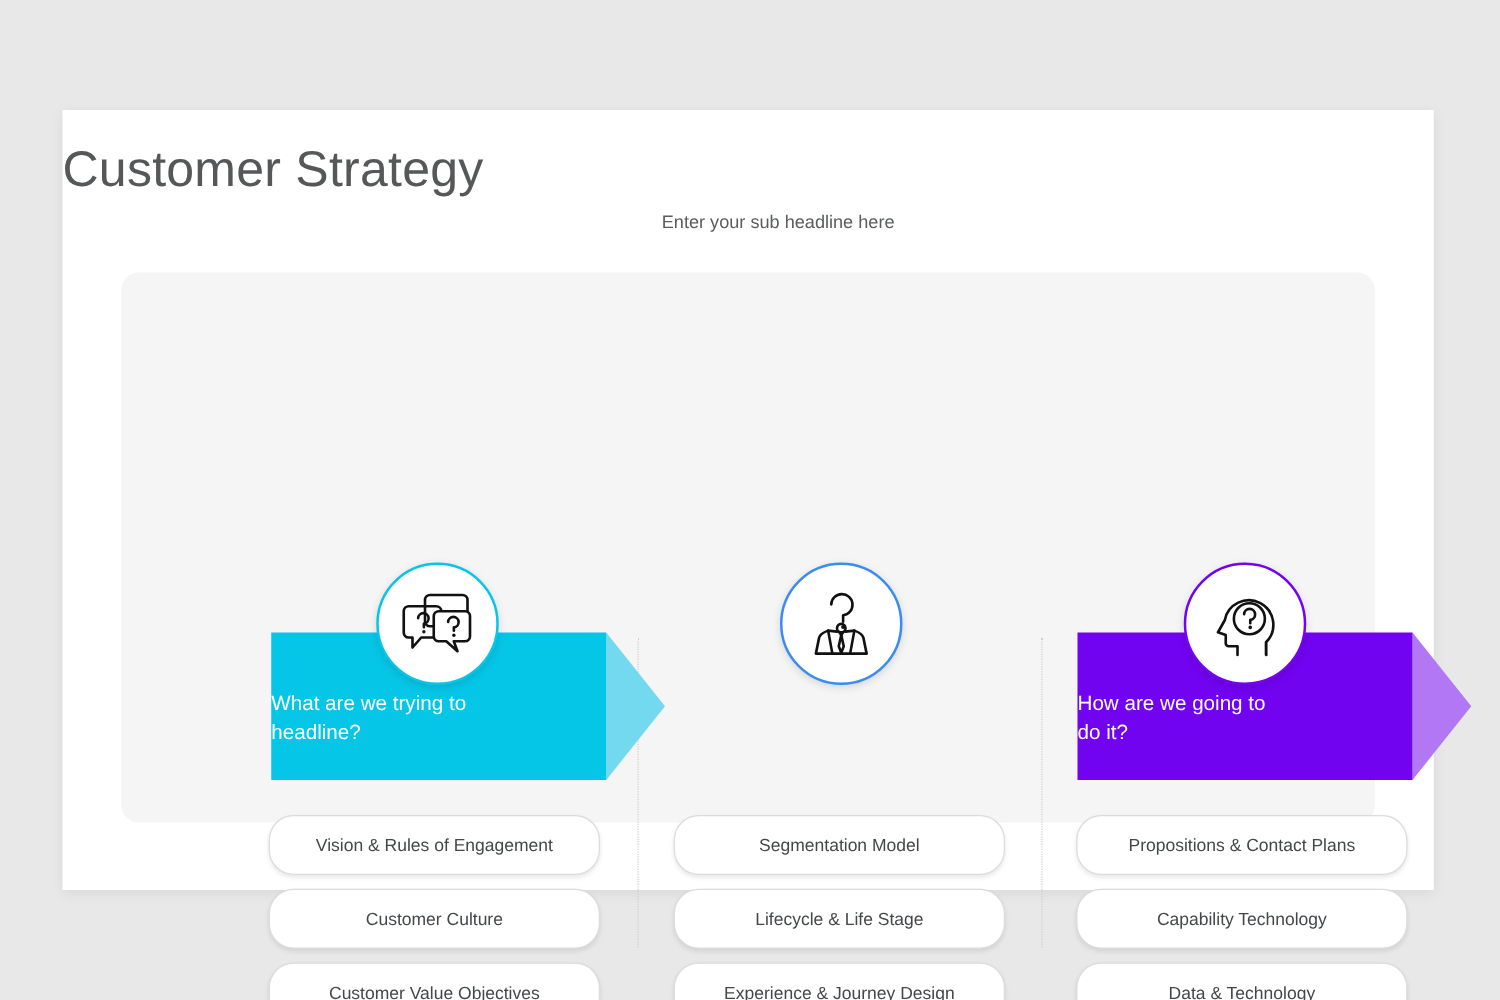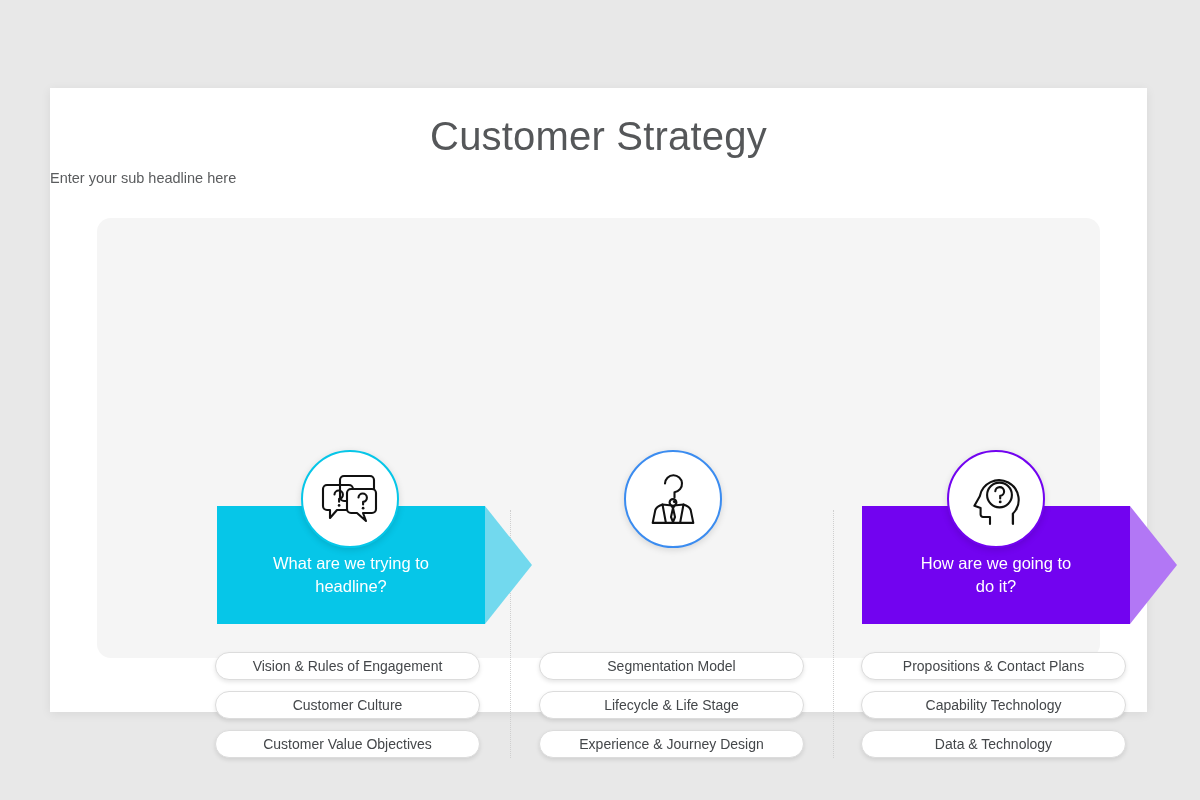--- a/index.html
+++ b/index.html
@@ -22,35 +22,37 @@
     height: 624px;
     background: #ffffff;
     box-shadow: 0 2px 10px rgba(0,0,0,0.07);
   }
 
   .page-title {
     position: absolute;
     left: 0;
     top: 26px;
     width: 1097px;
-    text-align: center;
+    text-align: left;
     font-size: 40px;
     font-weight: 400;
     color: #555759;
     letter-spacing: 0.2px;
   }
 
   .page-subtitle {
     position: absolute;
     left: 0;
     top: 82px;
     width: 1097px;
+    text-align: center;
     font-size: 14.5px;
     font-weight: 400;
     color: #5a5c5e;
+    padding-left: 24px;
   }
 
   .panel {
     position: absolute;
     left: 47px;
     top: 130px;
     width: 1003px;
     height: 440px;
     background: #f5f5f5;
     border-radius: 14px;
@@ -90,21 +92,21 @@
     width: 0;
     height: 0;
     border-top: 59px solid transparent;
     border-bottom: 59px solid transparent;
   }
   .arrow-label {
     position: absolute;
     left: 0;
     top: 46px;
     width: 268px;
-    text-align: center;
+    text-align: left;
     color: #ffffff;
     font-size: 16.5px;
     line-height: 23px;
     font-weight: 400;
   }
 
   
   .icon-circle {
     position: absolute;
     width: 98px;
@@ -126,21 +128,21 @@
   .pill-col {
     position: absolute;
     width: 265px;
   }
   .pill-col.p1 { left: 118px; top: 434px; }
   .pill-col.p2 { left: 442px; top: 434px; }
   .pill-col.p3 { left: 764px; top: 434px; }
 
   .pill {
     position: relative;
-    height: 28px;
+    height: 48px;
     margin-bottom: 11px;
     border-radius: 20px;
     background: #ffffff;
     border: 1px solid #dcdcdc;
     box-shadow: 0 2px 4px rgba(0,0,0,0.10);
     display: flex;
     align-items: center;
     justify-content: center;
     box-sizing: border-box;
   }

